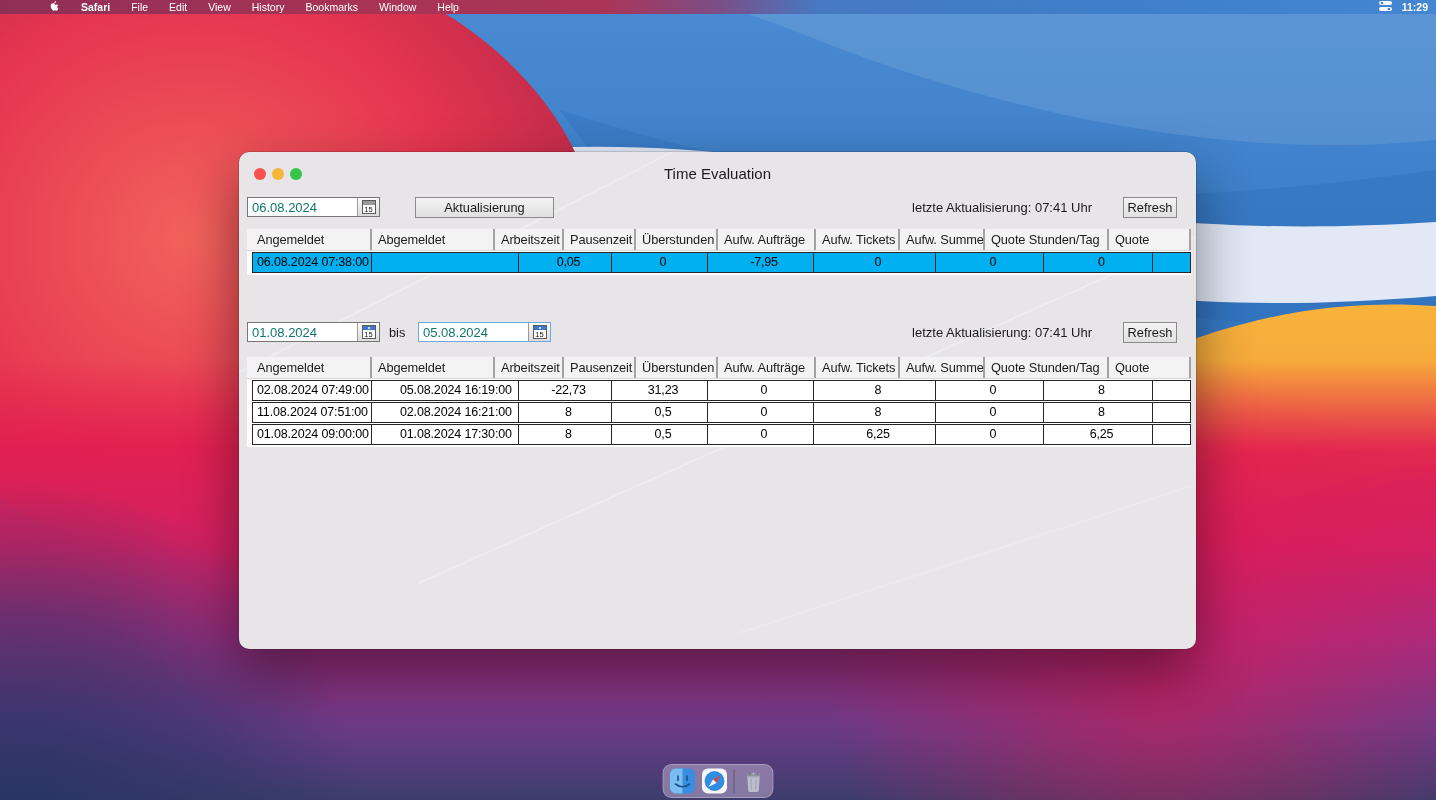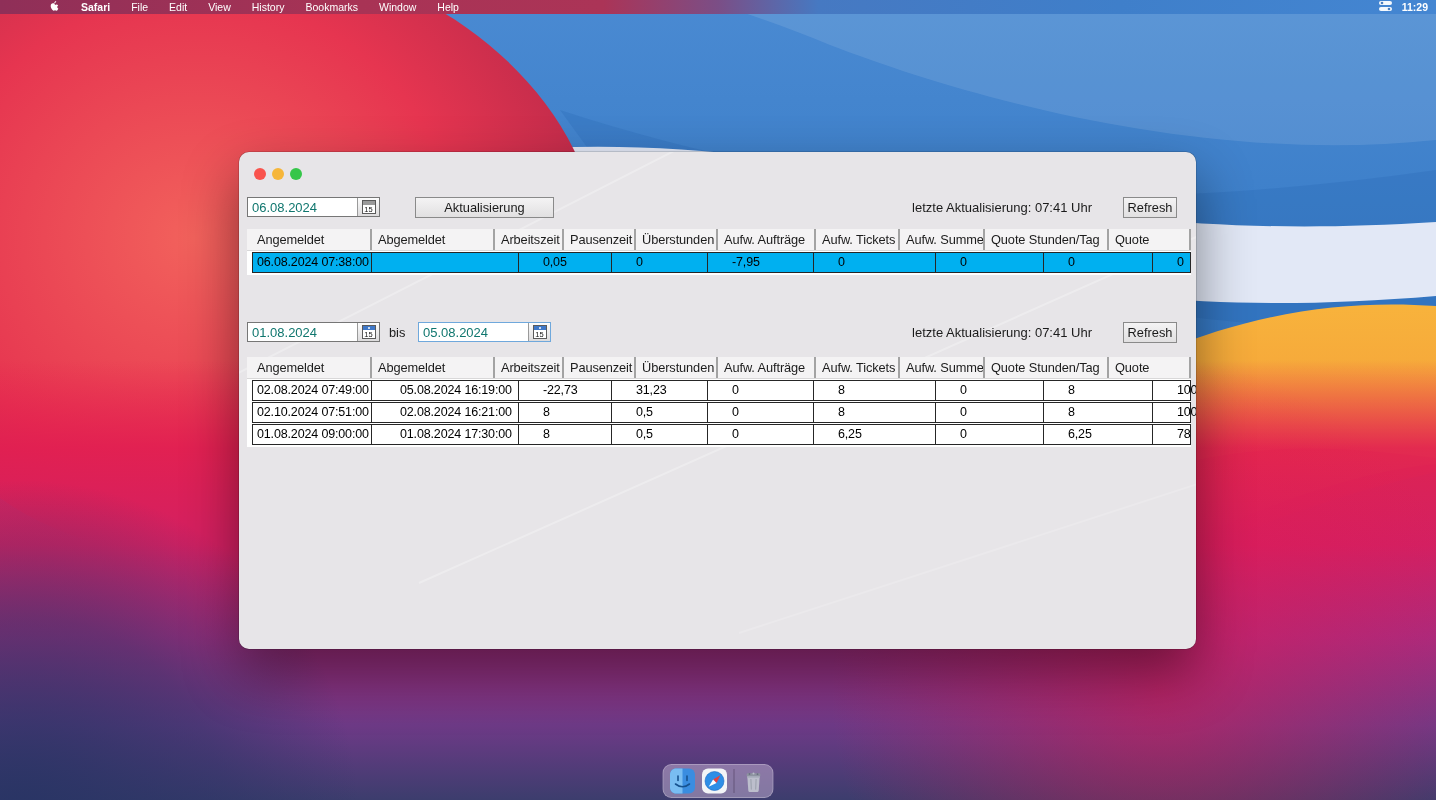--- a/index.html
+++ b/index.html
@@ -55,21 +55,21 @@
   .hcell:first-child { padding-left:10px; }
   .gbody { background:#fff; padding:1px 0 2px 5px; }
   .drow { display:grid; grid-template-columns:119px 123px 69px 72px 82px 98px 84px 85px 124px 81px;
     height:21px; border:1px solid #262626; margin-bottom:1px; background:#fff;gap:24px; }
   .drow:last-child { margin-bottom:0; }
   .drow.sel { background:#00b0f0; }
   .dcell { font-size:12.5px; color:#000; line-height:19px; border-right:1px solid #262626;
     overflow:hidden; white-space:nowrap; letter-spacing:-0.15px; }
   .dcell:last-child { border-right:none; }
   .dcell.l { padding-left:4px; text-align:left; }
-  .dcell.r { padding-right:17px; text-align:left; }
+  .dcell.r { padding-right:17px; text-align:center; }
 
   
   #dock { position:absolute; left:50%; transform:translateX(-50%); bottom:2px; height:34px; z-index:30;
     background:rgba(205,185,218,.48); border:1px solid rgba(255,255,255,.25); border-radius:9px;
     display:flex; align-items:center; padding:0 6px; gap:6px; }
   .dockicon { width:26px; height:26px; cursor:pointer; }
   .docksep { width:1px; height:24px; background:rgba(60,40,70,.45); }
 </style>
 </head>
 <body>
@@ -151,20 +151,21 @@
   </div>
 
   <div id="win">
     <div class="streak" style="left:-40px; top:240px; width:700px; transform:rotate(-27deg);"></div>
     <div class="streak" style="left:180px; top:430px; width:900px; transform:rotate(-24deg);"></div>
     <div class="streak" style="left:500px; top:480px; width:700px; transform:rotate(-18deg); opacity:.6;"></div>
 
     <span class="tl red"></span>
     <span class="tl yel"></span>
     <span class="tl grn"></span>
+    <div id="win-title">Time Evaluation</div>
 
     <div class="datectl" style="left:8px; top:45px;">
       <input value="06.08.2024" style="">
       <span class="calbtn">
         <span class="calglyph">
           <span class="top"></span>
             <span class="num">15</span>
         </span>
       </span>
     </div>
@@ -245,21 +246,21 @@
           <div class="dcell r">-22,73</div>
           <div class="dcell r">31,23</div>
           <div class="dcell r">0</div>
           <div class="dcell r">8</div>
           <div class="dcell r">0</div>
           <div class="dcell r">8</div>
           <div class="dcell r">100</div>
           <div class="dcell r">0</div>
         </div>
         <div class="drow">
-          <div class="dcell l">02.10.2024 07:51:00</div>
+          <div class="dcell l">11.08.2024 07:51:00</div>
           <div class="dcell l">02.08.2024 16:21:00</div>
           <div class="dcell r">8</div>
           <div class="dcell r">0,5</div>
           <div class="dcell r">0</div>
           <div class="dcell r">8</div>
           <div class="dcell r">0</div>
           <div class="dcell r">8</div>
           <div class="dcell r">100</div>
           <div class="dcell r">100</div>
         </div>

